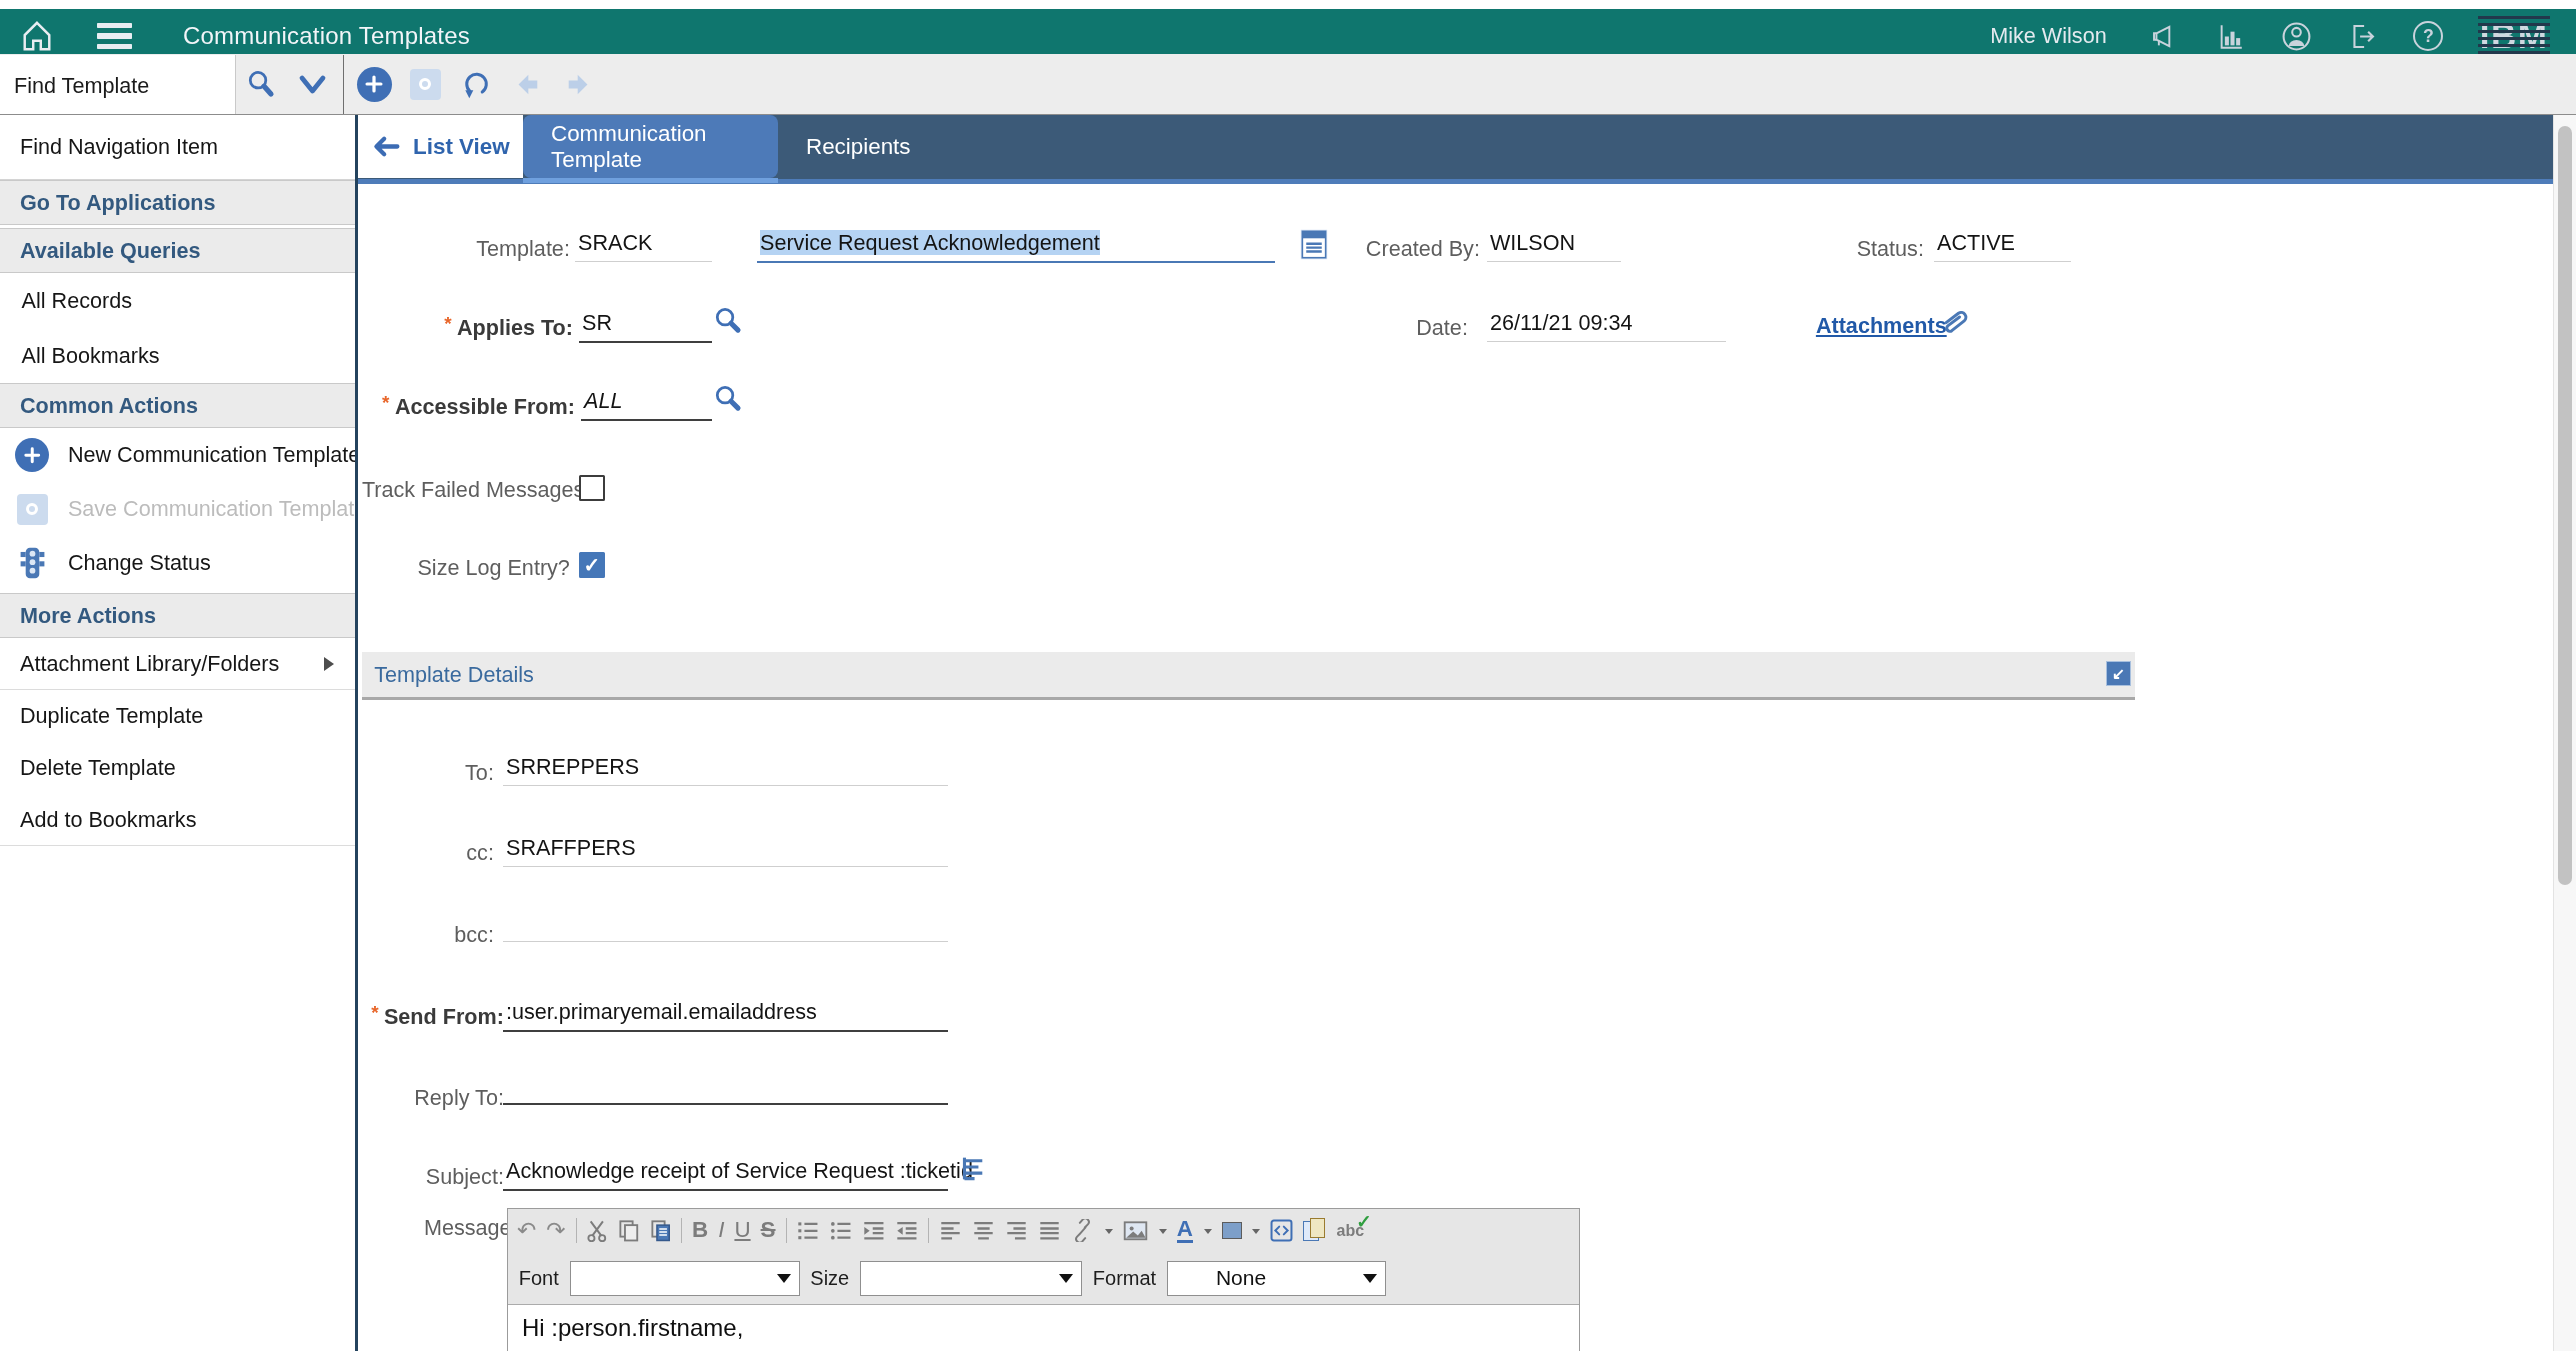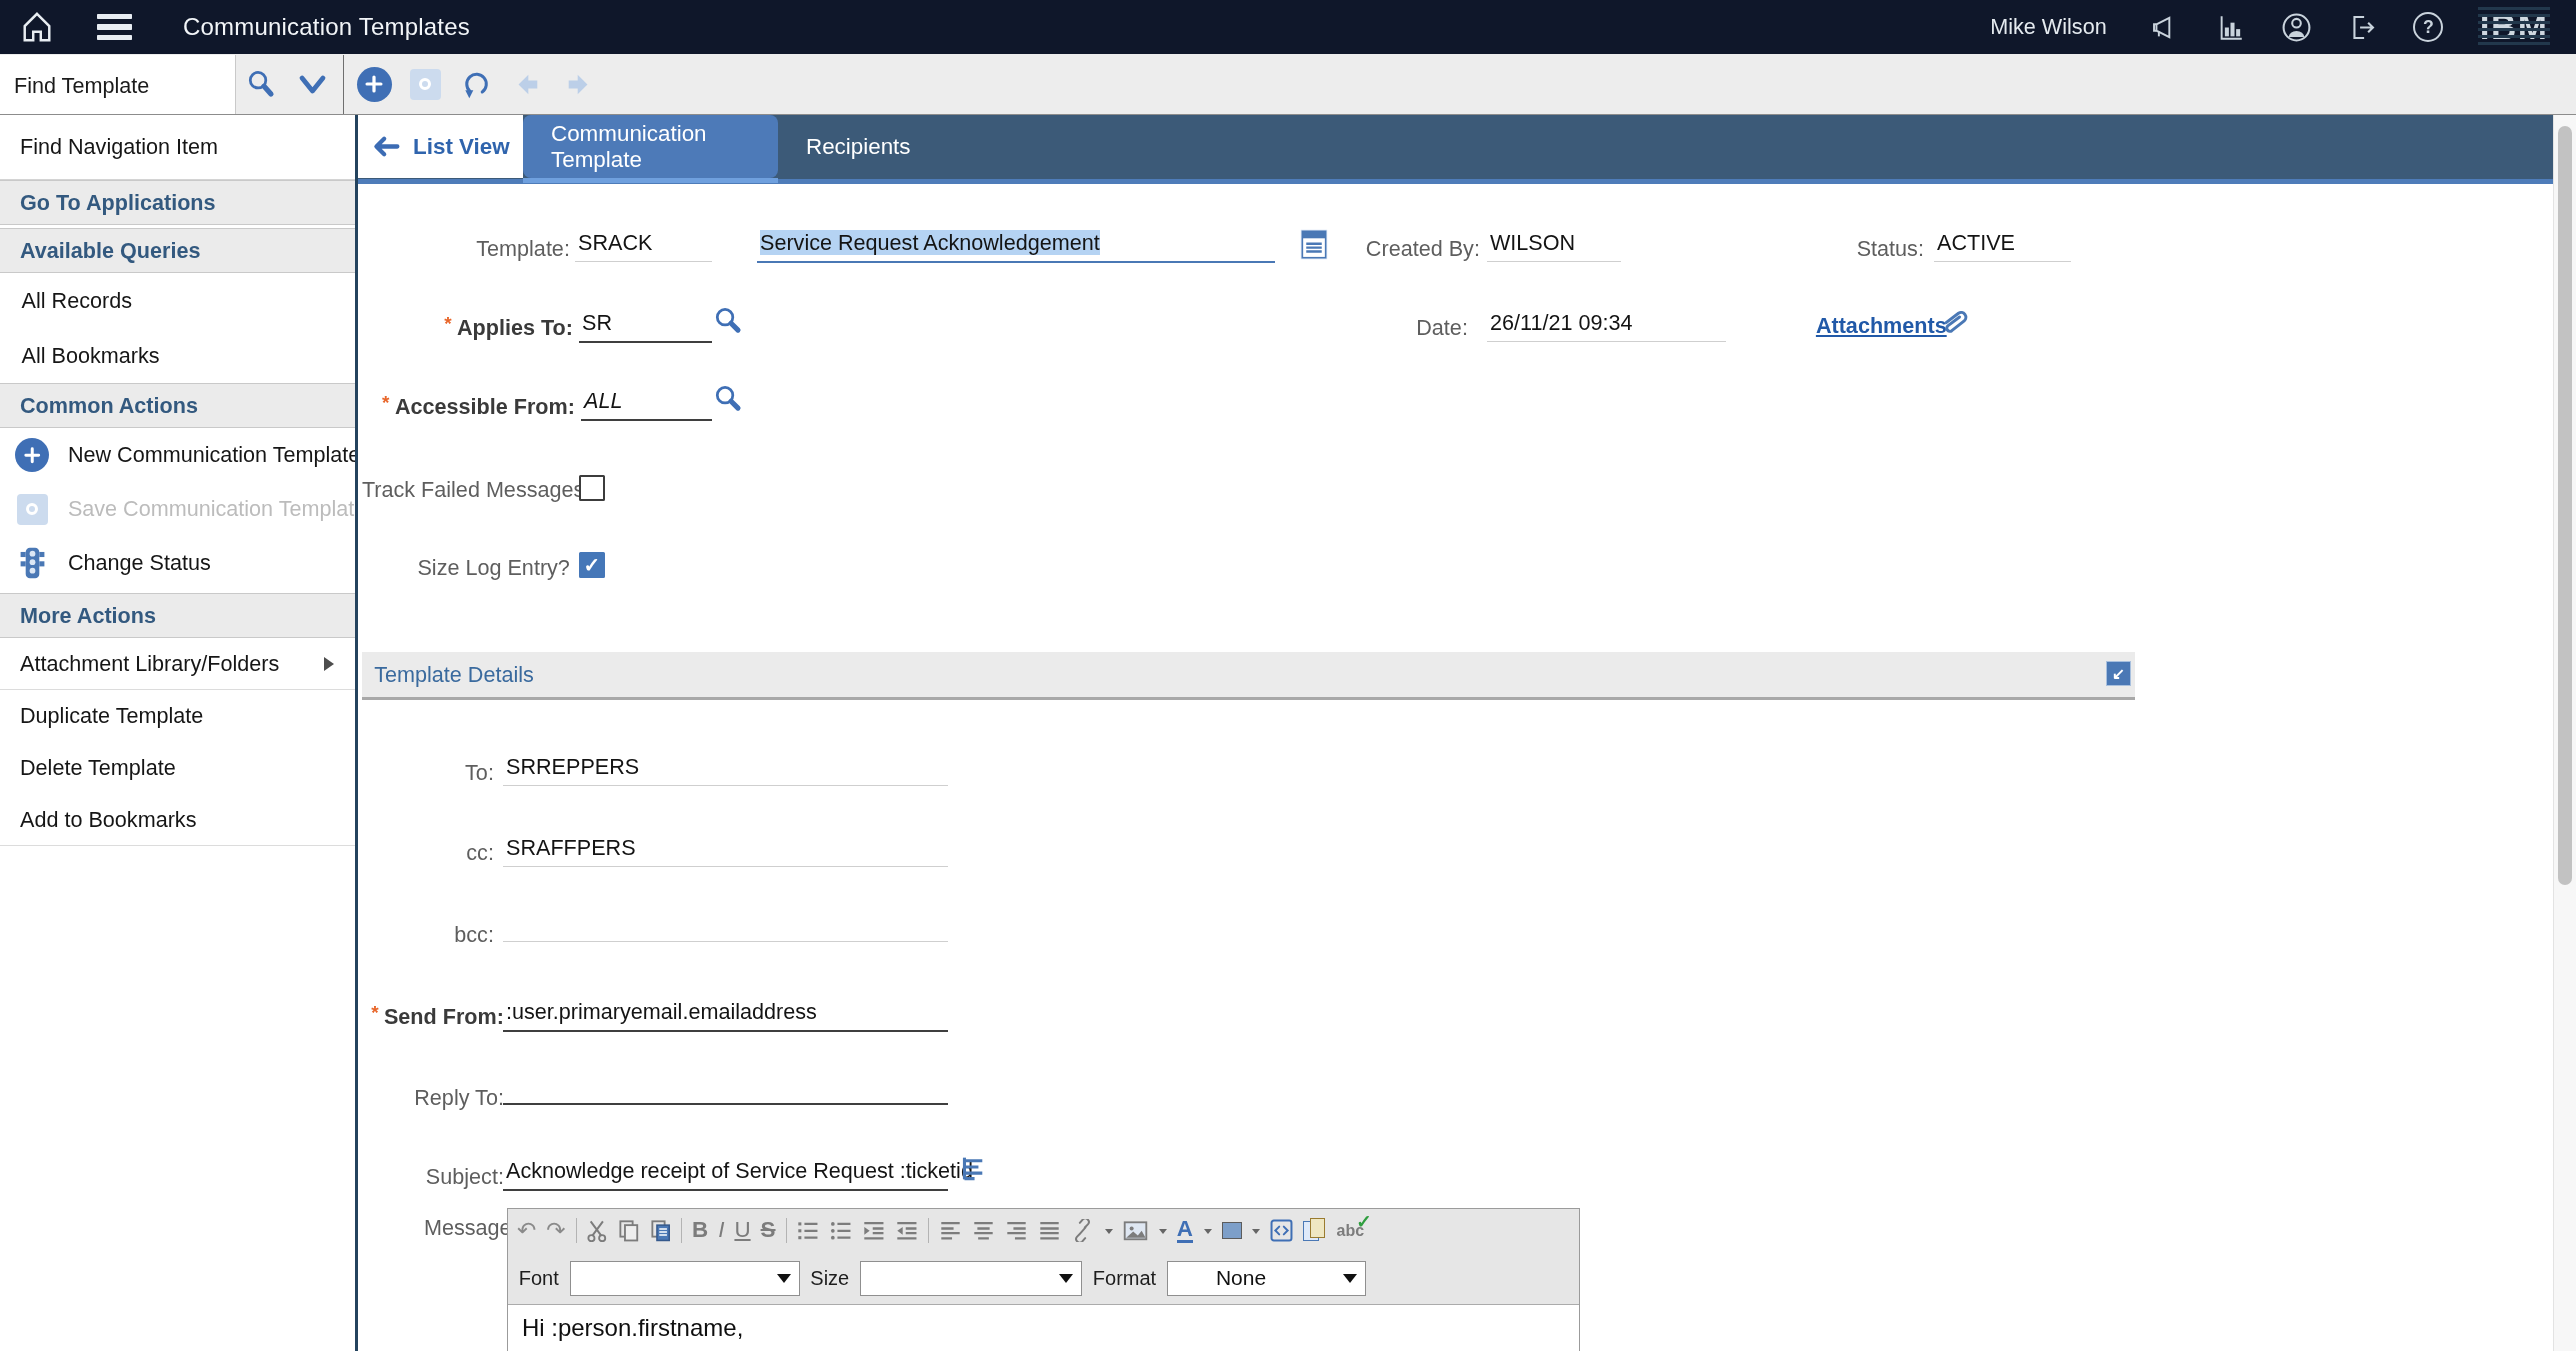--- a/index.html
+++ b/index.html
@@ -1,20 +1,20 @@
 <!DOCTYPE html>
 <html style="font-size:12.3px"><head>
 <meta charset="utf-8">
 <style>
   html,body{margin:0;padding:0;background:#fff;}
   .screen{position:relative;width:2576px;height:1352px;overflow:hidden;
           font-family:"Liberation Sans",sans-serif;background:#fff;}
 
   
-  .topbar{position:absolute;left:0;top:0;width:2576px;height:54px;background:#0f172a;
+  .topbar{position:absolute;left:0;top:9px;width:2576px;height:54px;background:#0f766e;
           display:flex;align-items:center;color:#eef2f5;}
   .home-btn{margin-left:20px;display:flex;align-items:center;}
   .burger{margin-left:43px;display:flex;flex-direction:column;gap:5.4px;cursor:pointer;}
   .burger i{display:block;width:35px;height:5.4px;background:#e8edf2;border-radius:0.8px;}
   .apptitle{margin-left:51px;font-size:24px;letter-spacing:0.2px;color:#f2f5f8;}
   .top-right{margin-left:auto;display:flex;align-items:center;gap:35px;margin-right:26px;}
   .username{font-size:21.6px;color:#e4eaef;margin-right:7.7px;}
   .tbicon{display:flex;align-items:center;justify-content:center;width:31px;height:31px;}
   .help-badge{width:26px;height:26px;border:2.3px solid #c9d3dc;border-radius:50%;
               display:flex;align-items:center;justify-content:center;}
@@ -102,21 +102,21 @@
   .caret-s{width:0;height:0;border:4.6px solid transparent;border-top:5.4px solid #666;margin-left:0.8px;position:relative;top:3.1px;}
   .hl-swatch{width:20px;height:17px;background:#7d9fc9;border:1.5px solid #5c5c5c;box-sizing:border-box;}
   .spell{position:relative;font-size:16px;font-weight:bold;color:#7c7c7c;}
   .spell::after{content:"✓";position:absolute;right:-7.7px;top:-10.8px;color:#2f9e3f;font-size:18.5px;font-weight:bold;}
   .docs{position:relative;width:23px;height:25px;}
   .docs .d1{position:absolute;left:0;top:3.1px;width:15.4px;height:20px;background:#dfeafa;border:1.5px solid #4a78b5;box-sizing:border-box;}
   .docs .d2{position:absolute;left:6.2px;top:0;width:15.4px;height:20px;background:#efe7c2;border:1.5px solid #9a7b2f;box-sizing:border-box;}
   .ed-fontrow{height:52px;display:flex;align-items:center;gap:10.8px;padding:0 10.8px;font-size:20px;color:#1d1d1d;}
   .ed-select{background:#fff;border:0.8px solid #8f8f8f;height:35px;box-sizing:border-box;display:flex;align-items:center;justify-content:space-between;padding:0 7.7px;font-size:21px;color:#111;}
   .ed-select .caret-b{width:0;height:0;border:7px solid transparent;border-top:9.2px solid #111;position:relative;top:3.9px;}
-  .w-font{width:230px;} .w-size{width:222px;} .w-format{width:199px;padding-left:48px;}
+  .w-font{width:230px;} .w-size{width:222px;} .w-format{width:219px;padding-left:48px;}
   .ed-content{background:#fff;border-top:0.8px solid #ababab;height:236px;font-size:24px;color:#0f0f0f;padding:9.2px 14px;box-sizing:border-box;}
 
   
   .vscroll{position:absolute;right:0;top:115px;width:23px;height:1237px;background:#f7f7f7;border-left:0.8px solid #e3e3e3;box-sizing:border-box;}
   .vthumb{position:absolute;left:3.9px;top:10.8px;width:14px;height:759px;border-radius:7px;background:#c2c2c2;}
   svg{display:block;}
 </style>
 </head>
 <body>
 

